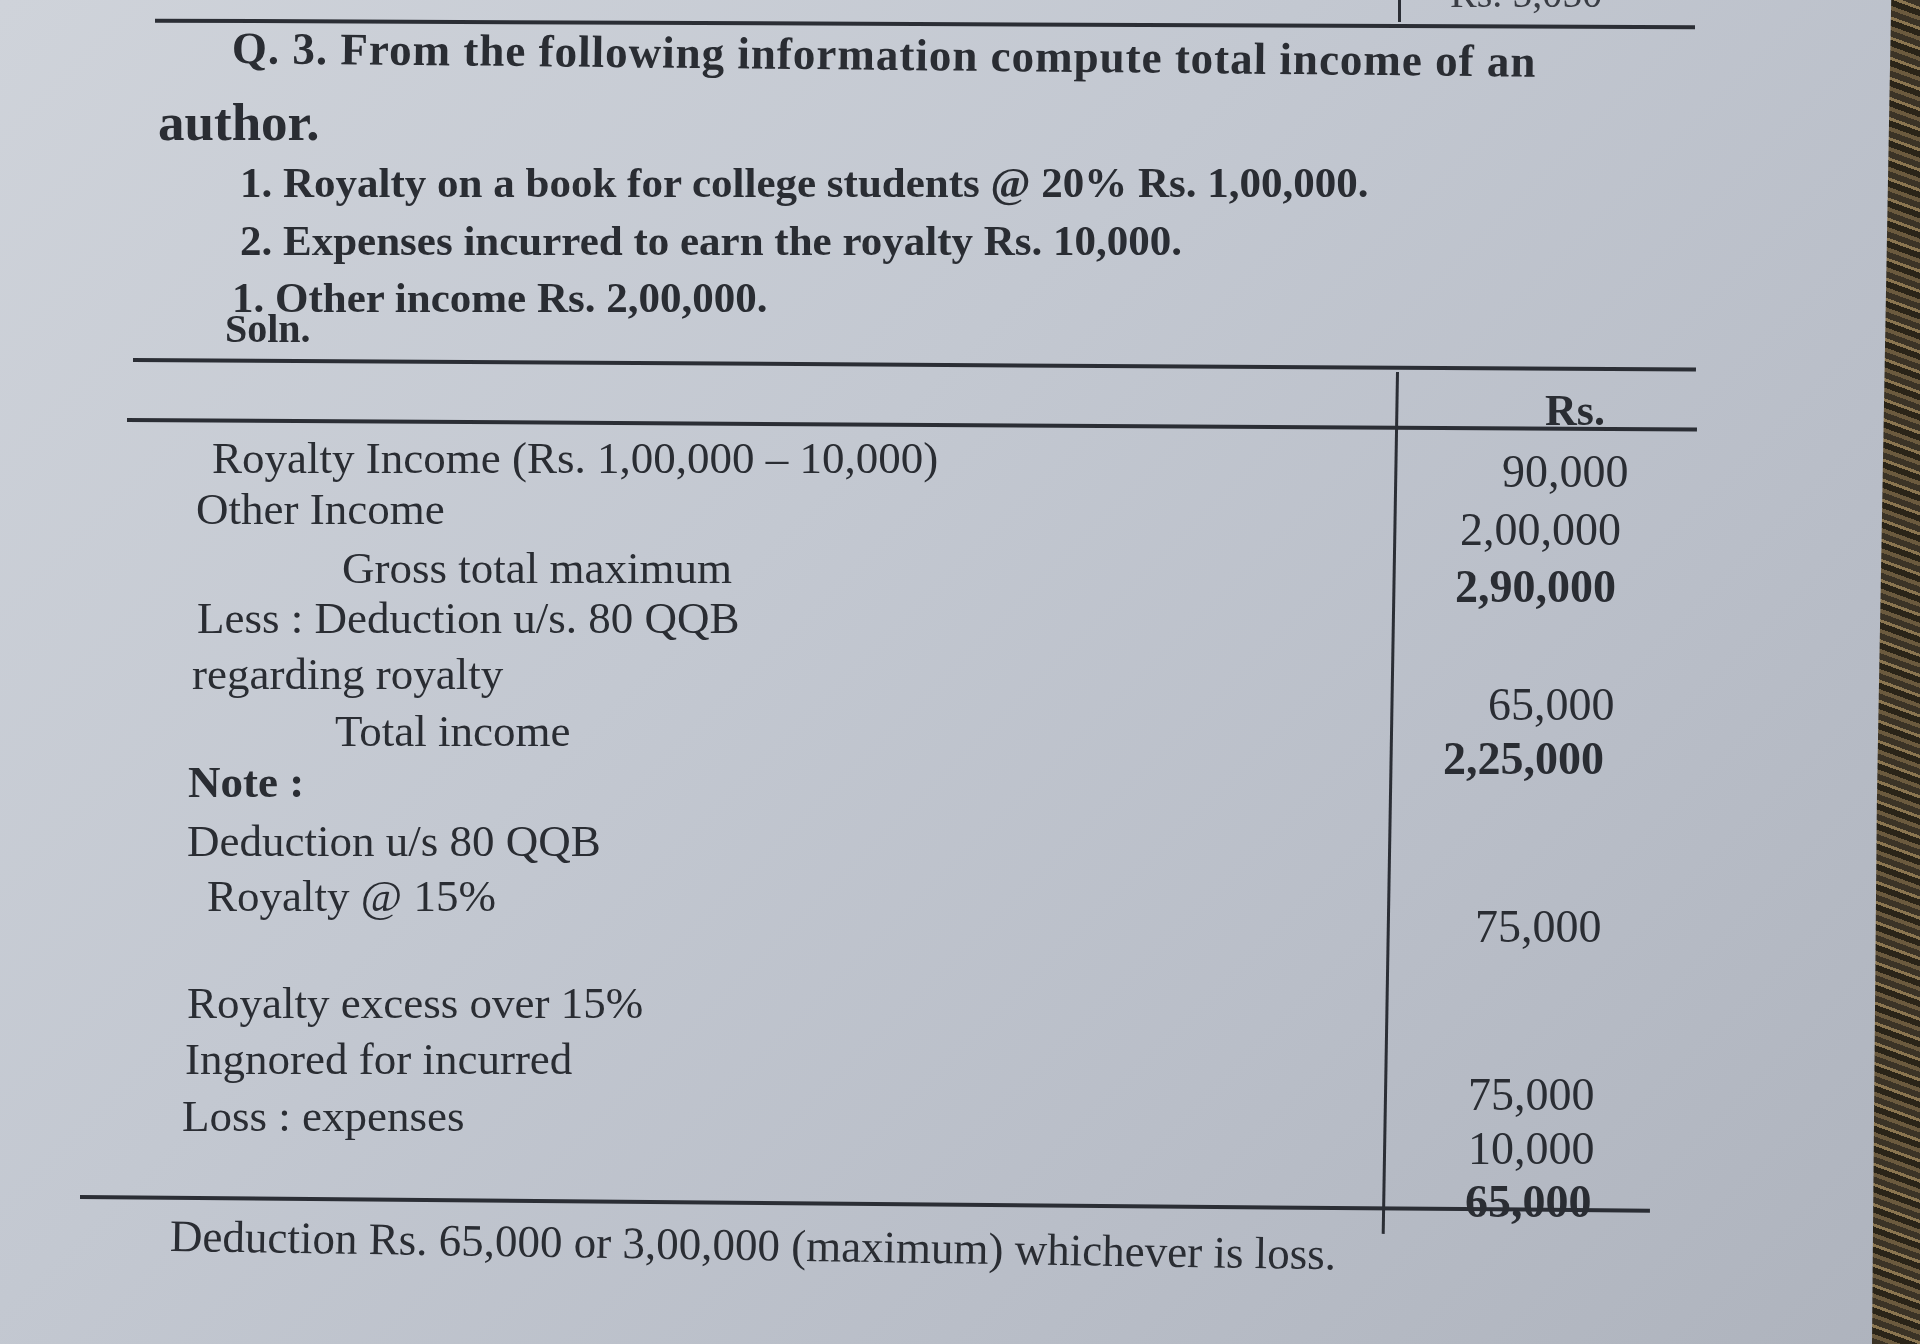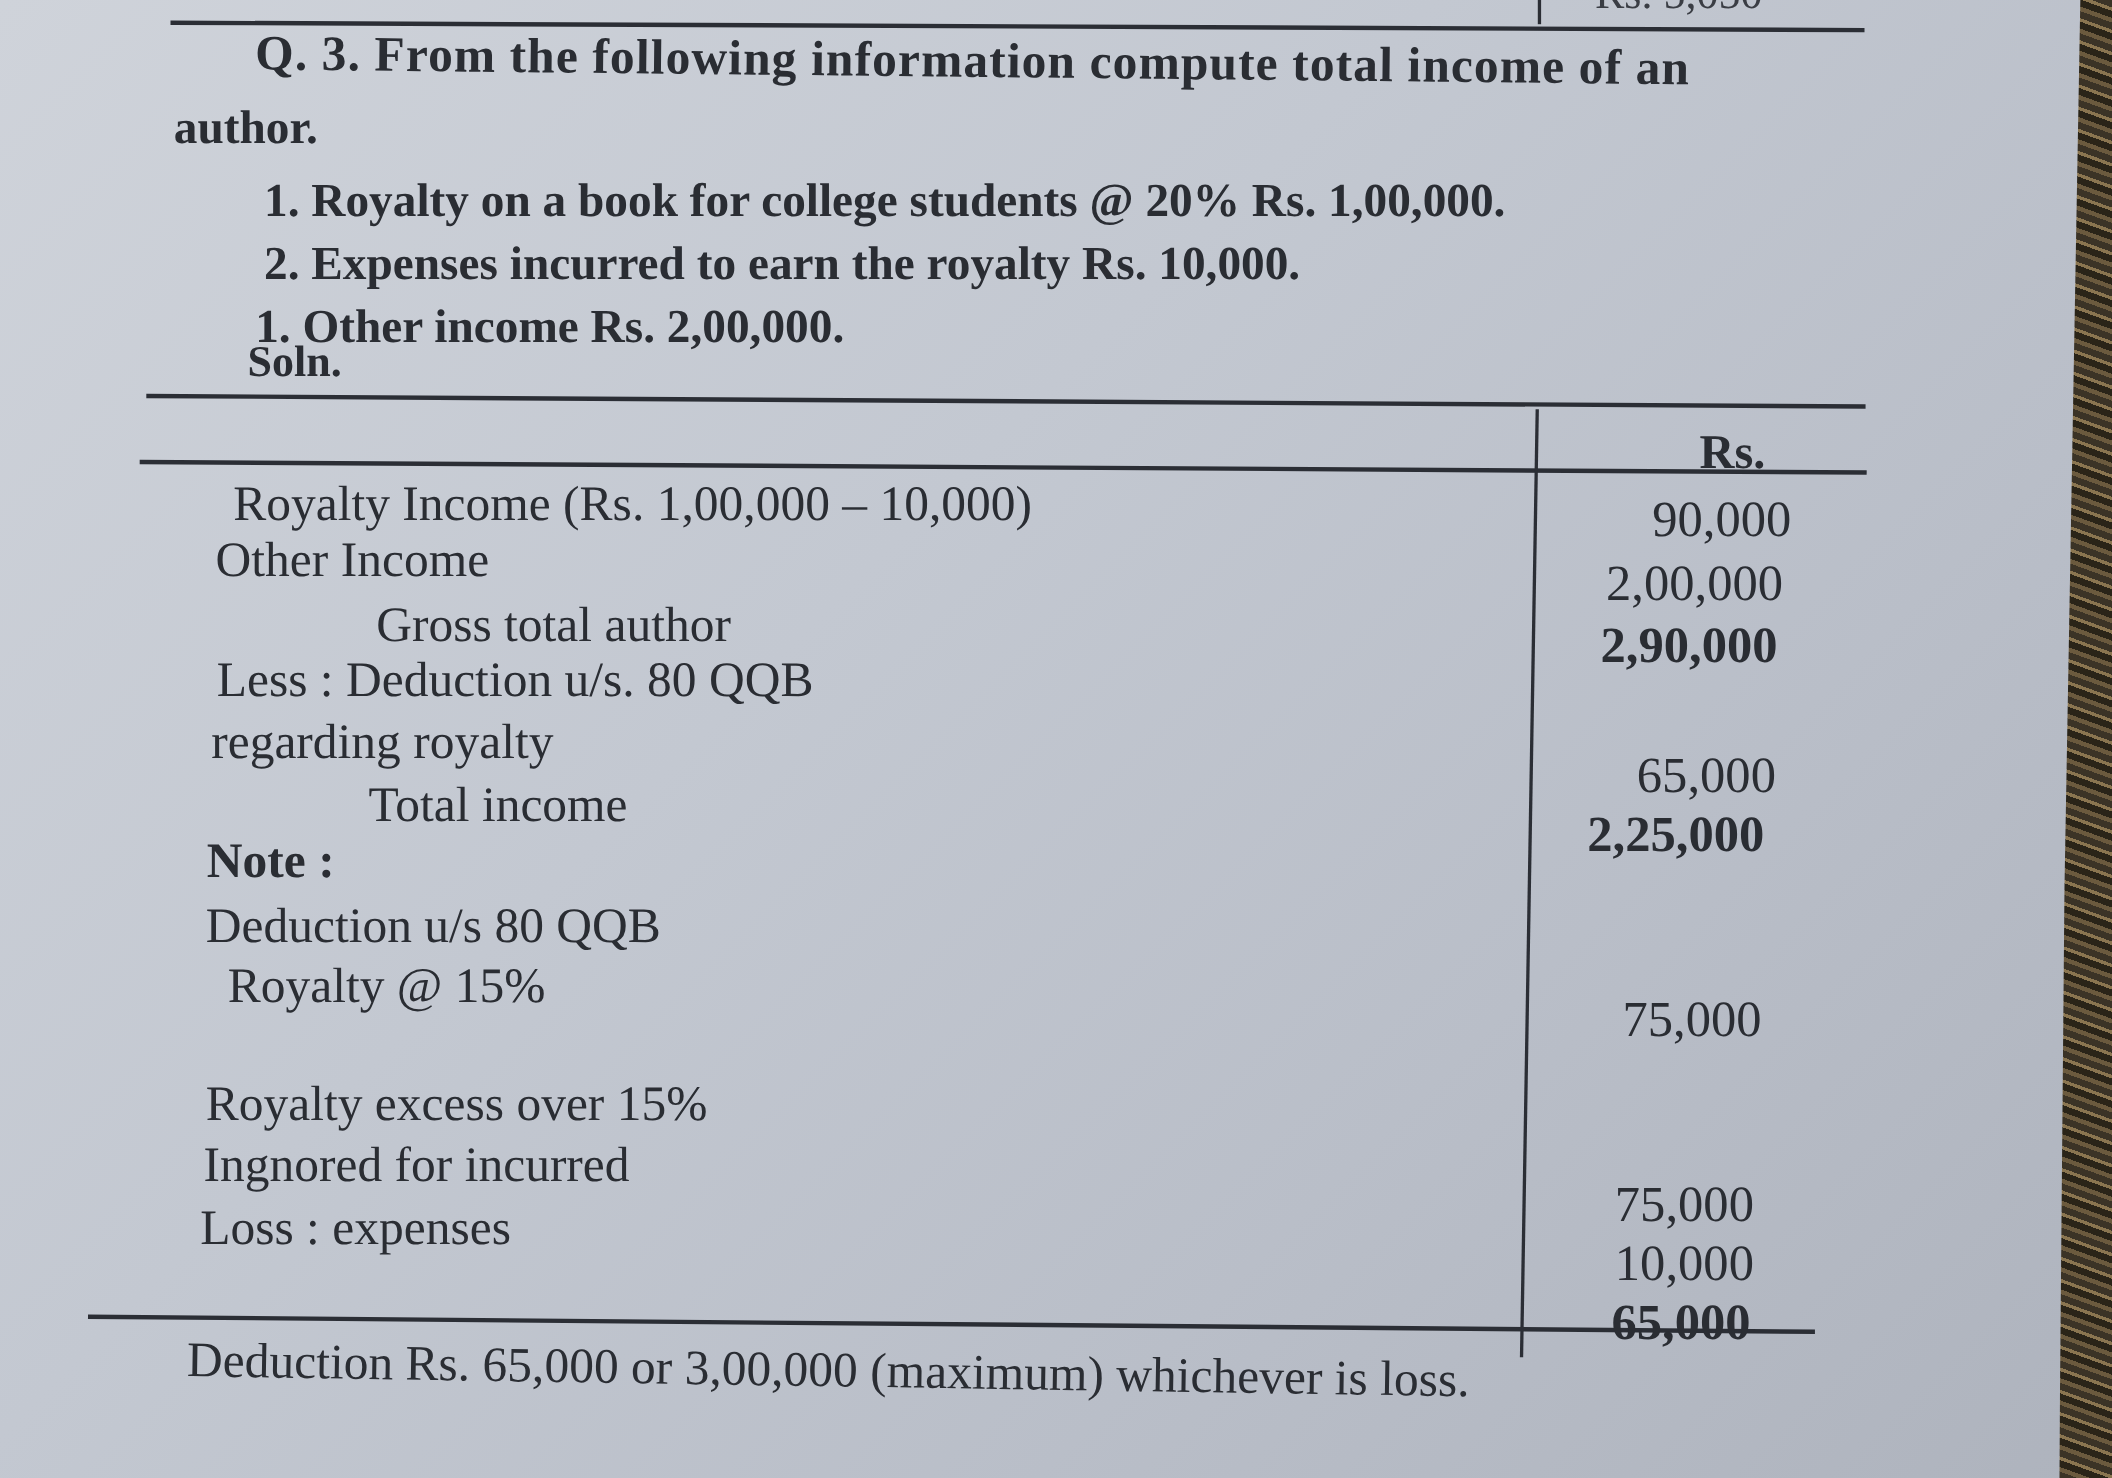--- a/index.html
+++ b/index.html
@@ -11,21 +11,21 @@
   }
   .fabric {
     position:absolute; right:0; top:0; width:48px; height:1344px;
     background: repeating-linear-gradient(20deg, #3b3326 0 6px, #6b5a3e 6px 10px, #2a2418 10px 16px, #8a7550 16px 19px);
     clip-path: polygon(40% 0, 100% 0, 100% 100%, 0 100%, 10% 60%, 25% 30%);
   }
   .rule { position:absolute; background:#2b2e35; }
   .text { position:absolute; white-space:nowrap; }
   .bold { font-weight:bold; }
   .q-title { left:232px; top:22px; font-size:45px; letter-spacing:1px; transform:rotate(0.6deg); transform-origin:left; }
-  .q-author { left:158px; top:92px; font-size:43px; }
+  .q-author { left:158px; top:92px; font-size:53px; }
   .item { font-size:43px;margin-top:23px; }
   .soln { left:225px; top:305px; font-size:40px; }
   .row { font-size:45px; }
   .num { font-size:46px; text-align:right; }
   .top-prev { left:1450px; top:-30px; font-size:40px; color:#3a3d44; }
 </style>
 </head>
 <body>
 
 <div class="fabric"></div>
@@ -43,21 +43,21 @@
 
 <div class="rule" style="left:133px; top:358px; width:1563px; height:4px; transform:rotate(0.35deg); transform-origin:left;"></div>
 <div class="rule" style="left:127px; top:418px; width:1570px; height:4px; transform:rotate(0.35deg); transform-origin:left;"></div>
 <div class="rule" style="left:1396px; top:372px; width:3px; height:862px; transform:rotate(0.95deg); transform-origin:top;"></div>
 <div class="rule" style="left:80px; top:1195px; width:1570px; height:4px; transform:rotate(0.5deg); transform-origin:left;"></div>
 
 <div class="text bold num" style="left:1545px; top:385px; font-size:44px;">Rs.</div>
 
 <div class="text row" style="left:212px; top:432px;">Royalty Income (Rs. 1,00,000 – 10,000)</div>
 <div class="text row" style="left:196px; top:483px;">Other Income</div>
-<div class="text row" style="left:342px; top:542px;">Gross total author</div>
+<div class="text row" style="left:342px; top:542px;">Gross total maximum</div>
 <div class="text row" style="left:197px; top:592px;">Less : Deduction u/s. 80 QQB</div>
 <div class="text row" style="left:192px; top:648px;">regarding royalty</div>
 <div class="text row" style="left:335px; top:705px;">Total income</div>
 <div class="text row bold" style="left:188px; top:756px;">Note :</div>
 <div class="text row" style="left:187px; top:815px;">Deduction u/s 80 QQB</div>
 <div class="text row" style="left:187px; top:870px;margin-left:20px;">Royalty @ 15%</div>
 <div class="text row" style="left:187px; top:977px;">Royalty excess over 15%</div>
 <div class="text row" style="left:185px; top:1033px;">Ingnored for incurred</div>
 <div class="text row" style="left:182px; top:1090px;">Loss : expenses</div>
 

